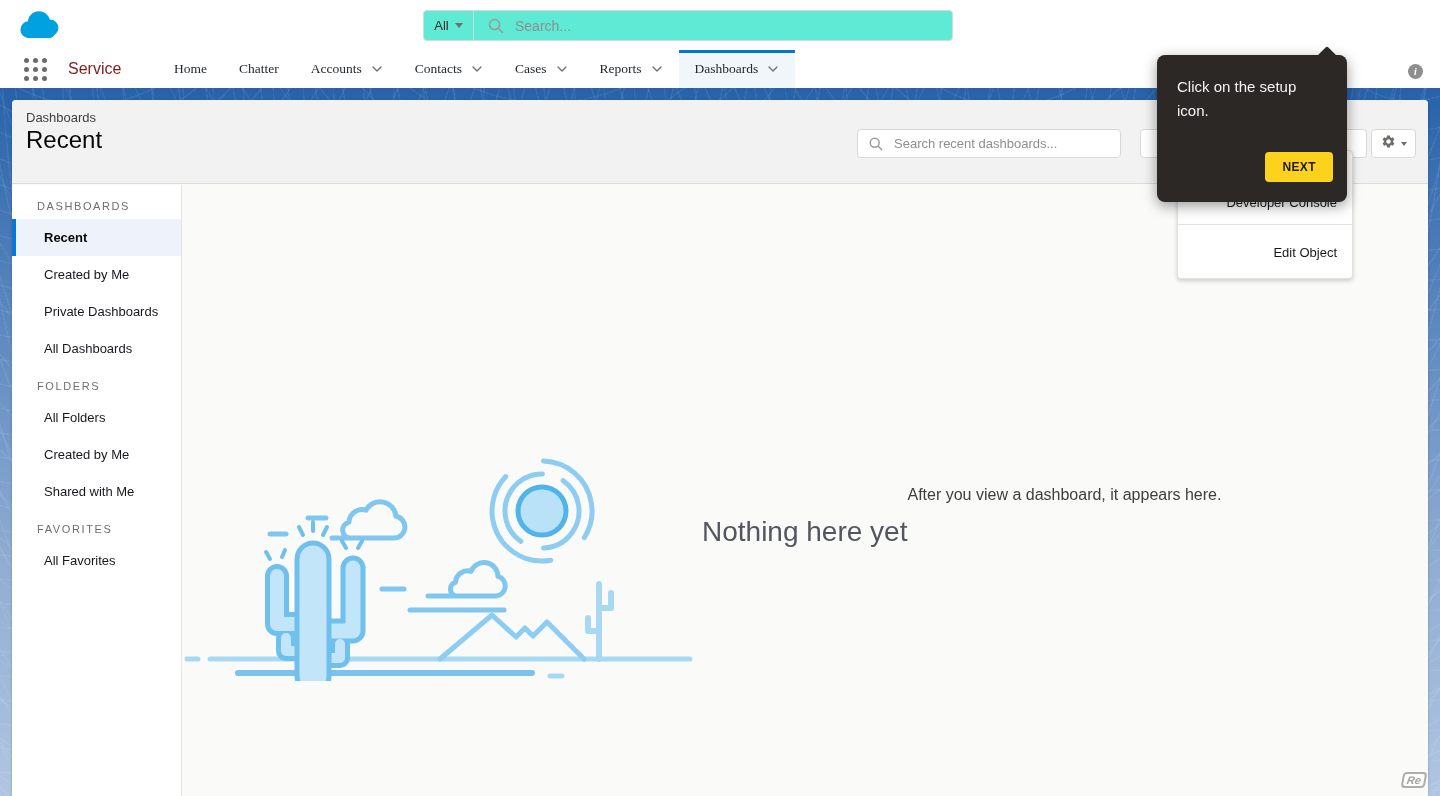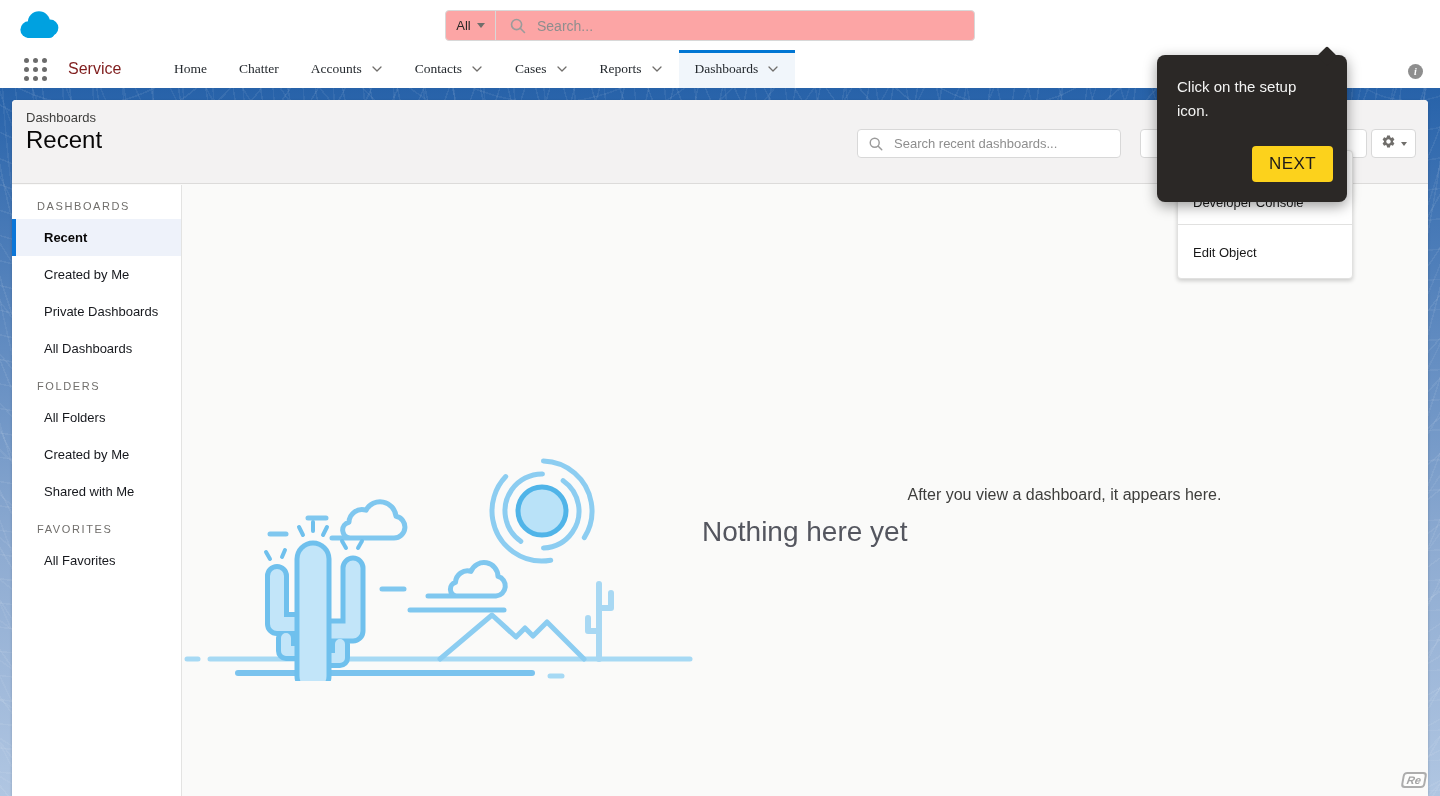--- a/index.html
+++ b/index.html
@@ -9,21 +9,21 @@
     background:linear-gradient(180deg,#15539d 0%,#2c66ac 14%,#5f8ac0 42%,#8facd2 70%,#b0c6e2 100%);}
   #stage::before{content:"";position:absolute;inset:0;pointer-events:none;
     background:
       repeating-radial-gradient(circle at 6% -40px, rgba(255,255,255,.07) 0 1.5px, transparent 1.5px 24px),
       repeating-radial-gradient(circle at 38% -90px, rgba(255,255,255,.06) 0 1.5px, transparent 1.5px 32px),
       repeating-radial-gradient(circle at 70% -30px, rgba(255,255,255,.07) 0 1.5px, transparent 1.5px 27px),
       repeating-radial-gradient(circle at 98% 10px, rgba(255,255,255,.06) 0 1.5px, transparent 1.5px 30px);}
   
   .ghead{position:absolute;left:0;top:0;width:1440px;height:50px;background:#fff;z-index:5;}
   .logo{position:absolute;left:13px;top:8px;}
-  .gsearch{position:absolute;left:445px;top:10px;width:530px;height:31px;background:#fca5a5;
+  .gsearch{position:absolute;left:423px;top:10px;width:530px;height:31px;background:#5eead4;
     border:1px solid #d8d8d8;border-radius:4px;display:flex;align-items:center;}
   .gsearch .scope{width:50px;height:100%;display:flex;align-items:center;justify-content:center;
     gap:6px;border-right:1px solid #d8d8d8;font-size:13px;color:#2b2826;cursor:pointer;}
   .tri-down{width:0;height:0;border-left:4px solid transparent;border-right:4px solid transparent;border-top:5px solid #706e6b;}
   .gsearch .mag{margin:0 8px 0 13px;display:flex;}
   .gsearch input{border:none;outline:none;flex:1;font-size:14px;color:#2b2826;font-family:inherit;background:transparent;}
   .gsearch input::placeholder{color:#8e8e8e;}
   .hicons{position:absolute;right:0;top:0;height:50px;}
   
   .nav{position:absolute;left:0;top:50px;width:1440px;height:38px;background:#fff;z-index:4;display:flex;align-items:stretch;}
@@ -59,33 +59,33 @@
   .side-h{padding:13px 0 7px 25px;font-size:11px;letter-spacing:1.6px;color:#706e6b;}
   .side-item{height:37px;line-height:37px;padding-left:32px;font-size:13px;color:#16181d;cursor:pointer;white-space:nowrap;}
   .side-item.selected{background:#eef2fa;border-left:4px solid #0b76d8;padding-left:28px;font-weight:700;color:#080707;}
   
   .content{flex:1;display:flex;flex-direction:row;align-items:center;background:#fafaf9;}
   .illus{margin-top:130px;}
   .empty-title{margin-top:83px;font-size:28px;color:#54565f;}
   .empty-sub{margin-top:9px;font-size:16px;color:#3e3e3c;}
   
   .menu{position:absolute;left:1177px;top:150px;width:176px;background:#fff;border:1px solid #e1e1e0;
-    border-radius:4px;box-shadow:0 2px 4px rgba(0,0,0,.18);z-index:20;padding-bottom:10px;}
+    border-radius:4px;box-shadow:0 2px 4px rgba(0,0,0,.18);z-index:20;padding-bottom:10px;text-align:right;}
   .menu-item{font-size:13px;color:#181818;padding:6px 15px;cursor:pointer;}
   .menu-item.first{padding-top:44px;}
   .menu-div{height:1px;background:#e1e1e0;margin:8px 0 12px 0;}
   .menu-item.second{padding:8px 15px;}
   
   .popover{position:absolute;left:1157px;top:55px;width:190px;height:147px;background:#2b2826;border-radius:8px;
     z-index:30;box-shadow:0 4px 14px rgba(0,0,0,.4);}
   .popover::before{content:"";position:absolute;top:-6px;left:163px;width:14px;height:14px;background:#2b2826;
     transform:rotate(45deg);border-radius:2px;}
   .pop-msg{padding:20px 20px 0 20px;font-size:15px;line-height:1.62;color:#f4f4f3;}
   .next-btn{position:absolute;right:14px;bottom:20px;background:#fcd21c;color:#1e1c1a;border:none;border-radius:4px;
-    padding:8px 17px;font-size:17px;font-weight:400;letter-spacing:.4px;cursor:pointer;font-family:inherit;}
+    padding:8px 17px;font-size:12px;font-weight:700;letter-spacing:.4px;cursor:pointer;font-family:inherit;}
   
   .watermark{position:absolute;right:2px;bottom:8px;transform:skewX(-10deg);border:2px solid #adadad;border-radius:4px;
     padding:0 3px;font-size:11px;font-weight:700;font-style:italic;color:#a5a5a5;background:rgba(255,255,255,.55);z-index:3;}
 </style>
 </head>
 <body>
 
 <div id="stage">
 
   <div class="ghead">

